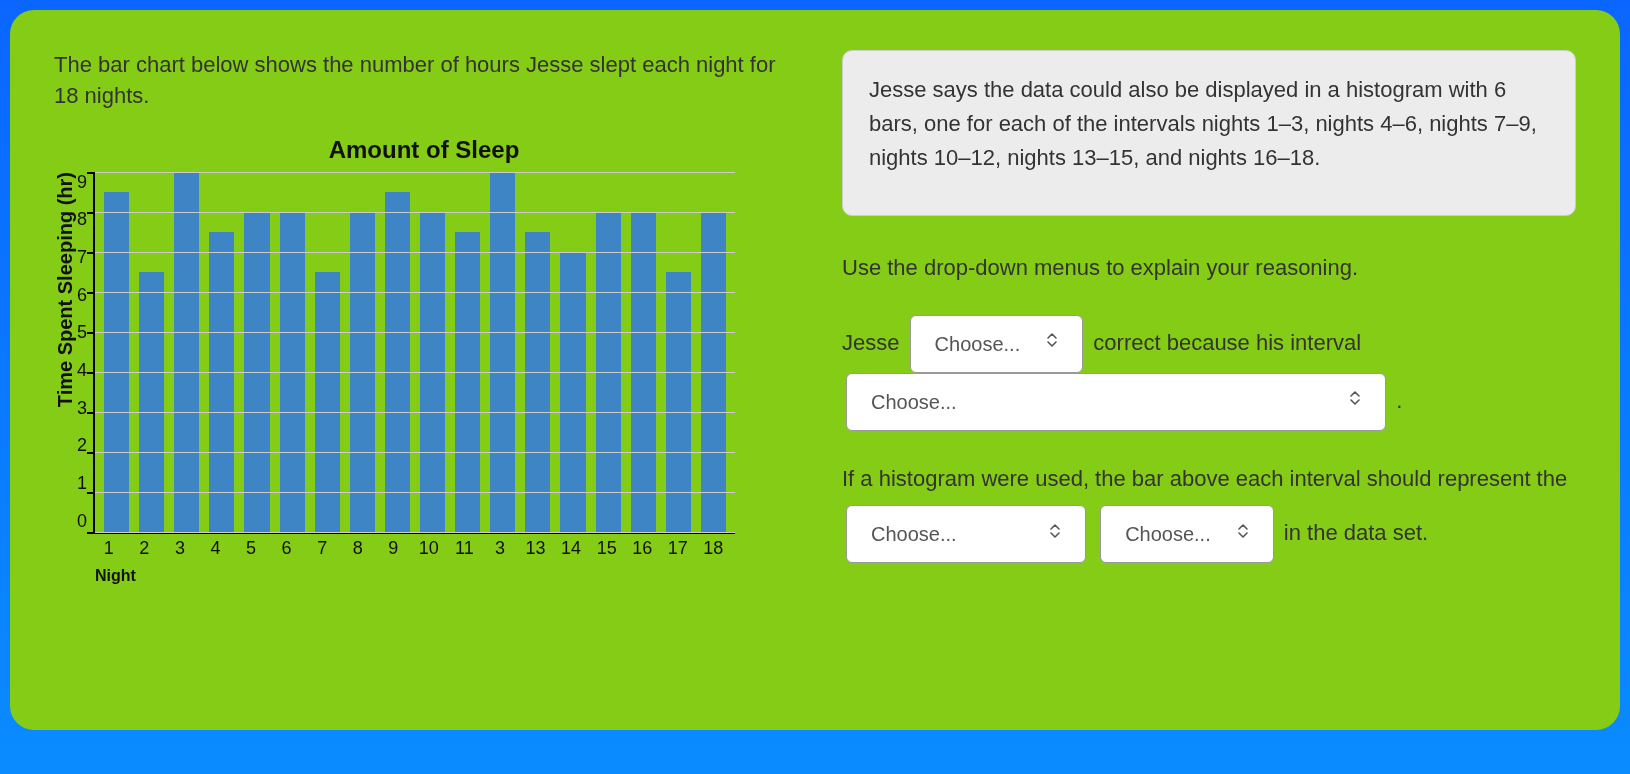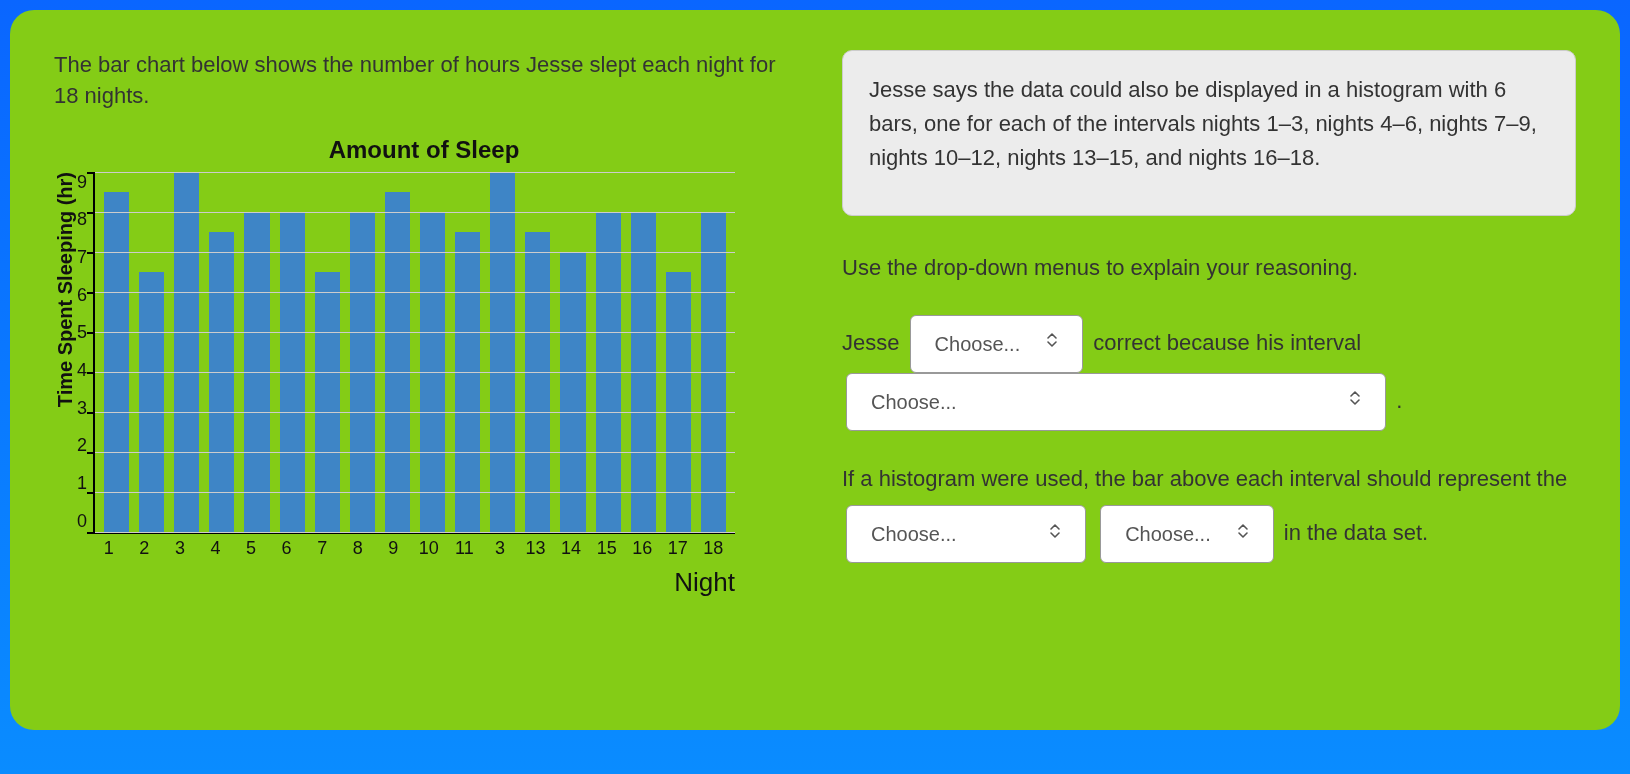--- a/index.html
+++ b/index.html
@@ -13,21 +13,21 @@
   .ylabel{writing-mode:vertical-rl;transform:rotate(180deg);font-size:20px;font-weight:bold;text-align:center;padding:40px 0 0 0;color:#111;}
   .plot-row{display:flex;align-items:stretch;}
   .yticks{display:flex;flex-direction:column;justify-content:space-between;align-items:flex-end;height:360px;padding-right:6px;font-size:18px;color:#111;}
   .plot{position:relative;width:640px;height:360px;border-left:2px solid #000;border-bottom:2px solid #000;}
   .grid-line{position:absolute;left:0;right:0;border-top:1px solid #ccc;}
   .tick-mark{position:absolute;left:-8px;width:8px;border-top:2px solid #000;}
   .bars{position:absolute;left:0;right:0;bottom:0;top:0;display:flex;align-items:flex-end;justify-content:space-around;padding:0 4px;}
   .bar{flex:1;margin:0 5px;background:#3e85c6;}
   .xticks{display:flex;width:640px;margin-left:auto;justify-content:space-around;padding:4px 4px 0 4px;font-size:18px;color:#111;}
   .xtick{flex:1;text-align:center;}
-  .xlabel{text-align:right;font-size:26px;font-weight:normal;margin-top:8px;color:#111;}
+  .xlabel{text-align:left;font-size:16px;font-weight:bold;margin-top:8px;color:#111;}
   .axis-block{display:flex;flex-direction:column;align-items:flex-end;}
 
   .prompt-box{background:#ececec;border:1px solid #ccc;border-radius:10px;padding:22px 26px;font-size:22px;line-height:1.55;margin-bottom:28px;}
   .question{font-size:22px;line-height:2.2;}
   .inline-select, .block-select{
     display:inline-flex;align-items:center;justify-content:space-between;
     border:1px solid #999;border-radius:6px;background:#fff;
     font-size:20px;color:#555;padding:4px 24px;margin:0 4px;vertical-align:middle;
     cursor:pointer;min-height:36px;box-sizing:border-box;gap:16px;
   }

